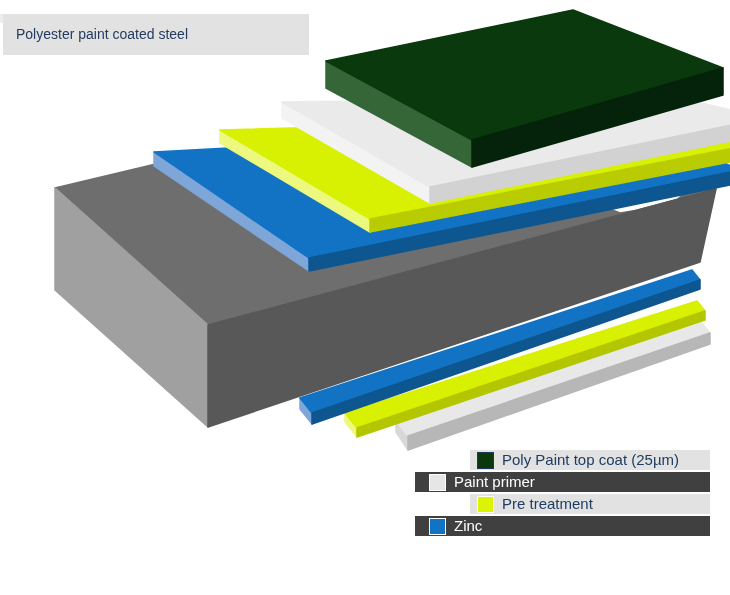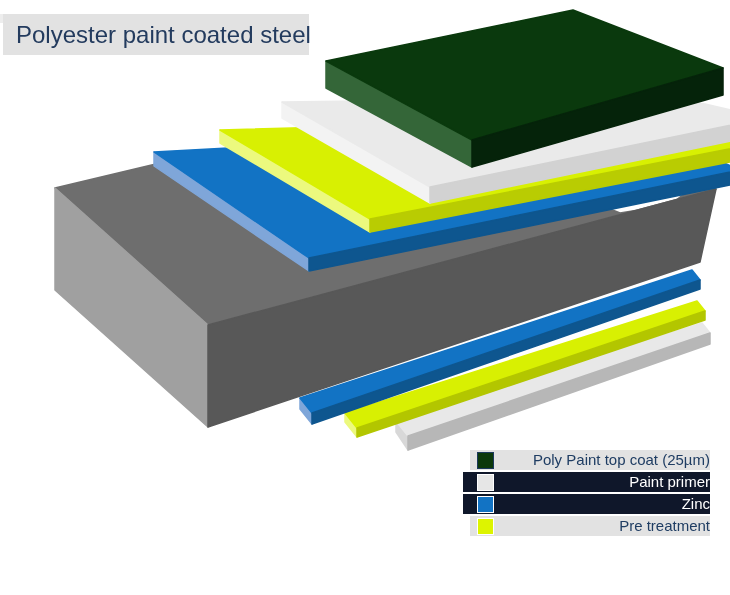--- a/index.html
+++ b/index.html
@@ -9,35 +9,34 @@
   }
   .stage{position:absolute;left:0;top:0;width:730px;height:595px;}
   svg{position:absolute;left:0;top:0;display:block;}
 
   .title-notch{
     position:absolute;left:0;top:14px;width:11px;height:9px;background:#ededed;
   }
   .title-box{
     position:absolute;left:3px;top:14px;width:306px;height:41px;
     background:#e2e2e2;color:#233b5e;
-    font-size:24px;line-height:41px;padding-left:13px;box-sizing:border-box;
+    font-size:14px;line-height:41px;padding-left:13px;box-sizing:border-box;
     white-space:nowrap;
   }
 
   .legend{
     position:absolute;right:20px;top:450px;width:247px;
     display:flex;flex-direction:column;align-items:flex-end;
   }
   .legend-row{
     height:20px;margin-bottom:2px;display:flex;align-items:center;
     box-sizing:border-box;
-    justify-content:space-between;
   }
   .legend-row[data-variant="dark"]{
-    width:247px;background:#0f172a;color:#ffffff;padding-left:14px;
+    width:295px;background:#404040;color:#ffffff;padding-left:14px;
   }
   .legend-row[data-variant="light"]{
     width:240px;background:#e2e2e2;color:#1f3d63;padding-left:7px;
   }
   .legend-swatch{
     width:15px;height:15px;flex:0 0 15px;border:1px solid #fff;margin-right:8px;
   }
   .legend-label{
     font-size:15px;line-height:20px;white-space:nowrap;
   }
@@ -89,23 +88,23 @@
 
   <div class="legend">
     <div class="legend-row" data-variant="light">
       <span class="legend-swatch" style="background: rgb(11, 56, 11); border-color: rgb(27, 56, 92);"></span>
       <span class="legend-label">Poly Paint top coat (25µm)</span>
     </div>
     <div class="legend-row" data-variant="dark">
       <span class="legend-swatch" style="background: rgb(230, 230, 230); border-color: rgb(255, 255, 255);"></span>
       <span class="legend-label">Paint primer</span>
     </div>
+    <div class="legend-row" data-variant="light">
+      <span class="legend-swatch" style="background: rgb(221, 244, 0); border-color: rgb(255, 255, 255);"></span>
+      <span class="legend-label">Pre treatment</span>
+    </div>
     <div class="legend-row" data-variant="dark">
       <span class="legend-swatch" style="background: rgb(18, 115, 196); border-color: rgb(255, 255, 255);"></span>
       <span class="legend-label">Zinc</span>
-    </div>
-    <div class="legend-row" data-variant="light">
-      <span class="legend-swatch" style="background: rgb(221, 244, 0); border-color: rgb(255, 255, 255);"></span>
-      <span class="legend-label">Pre treatment</span>
     </div>
   </div>
 
 </div>
 
 </body></html>

